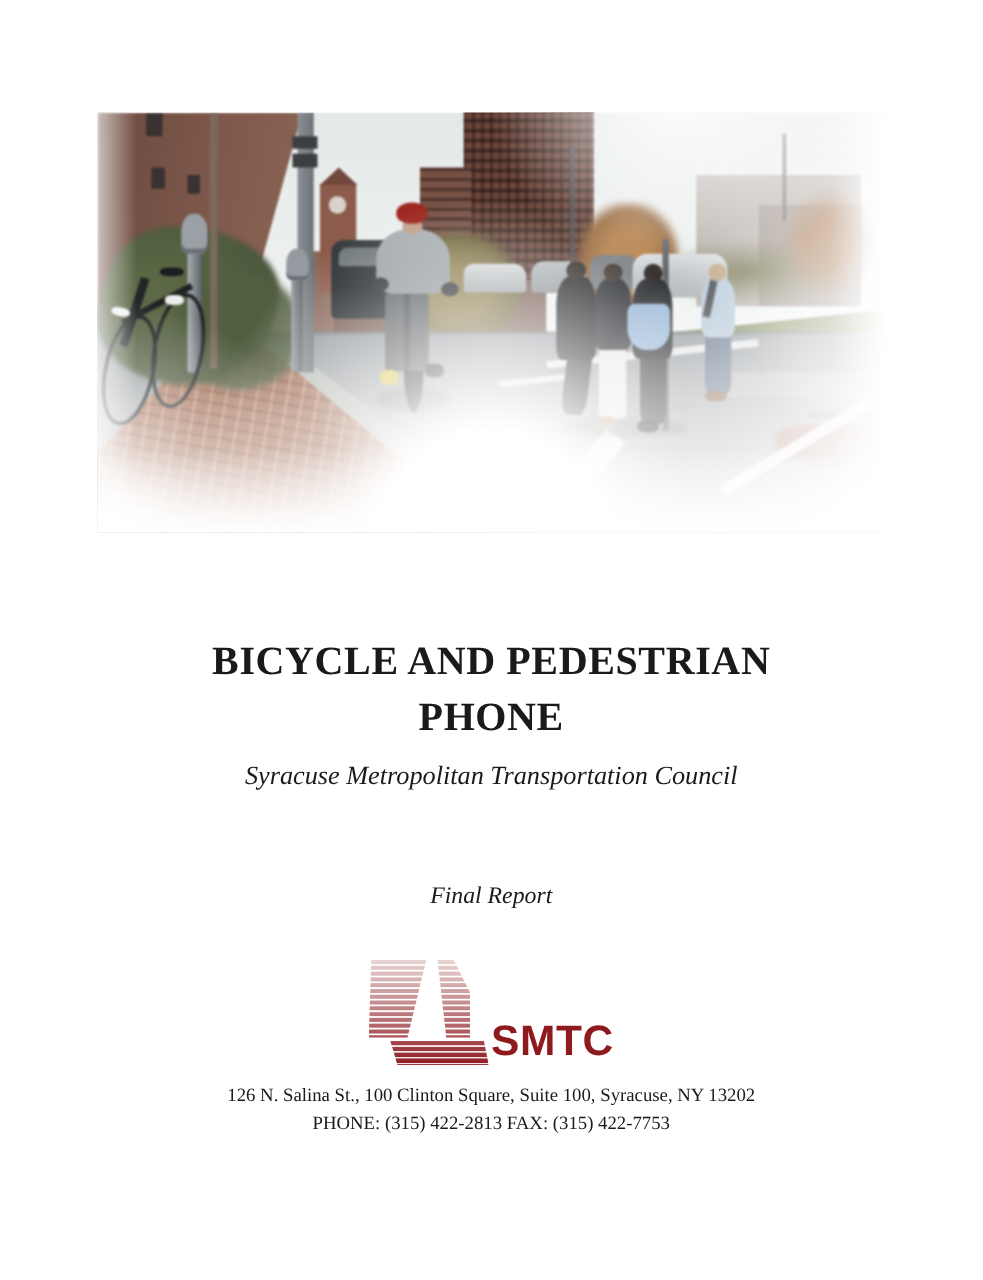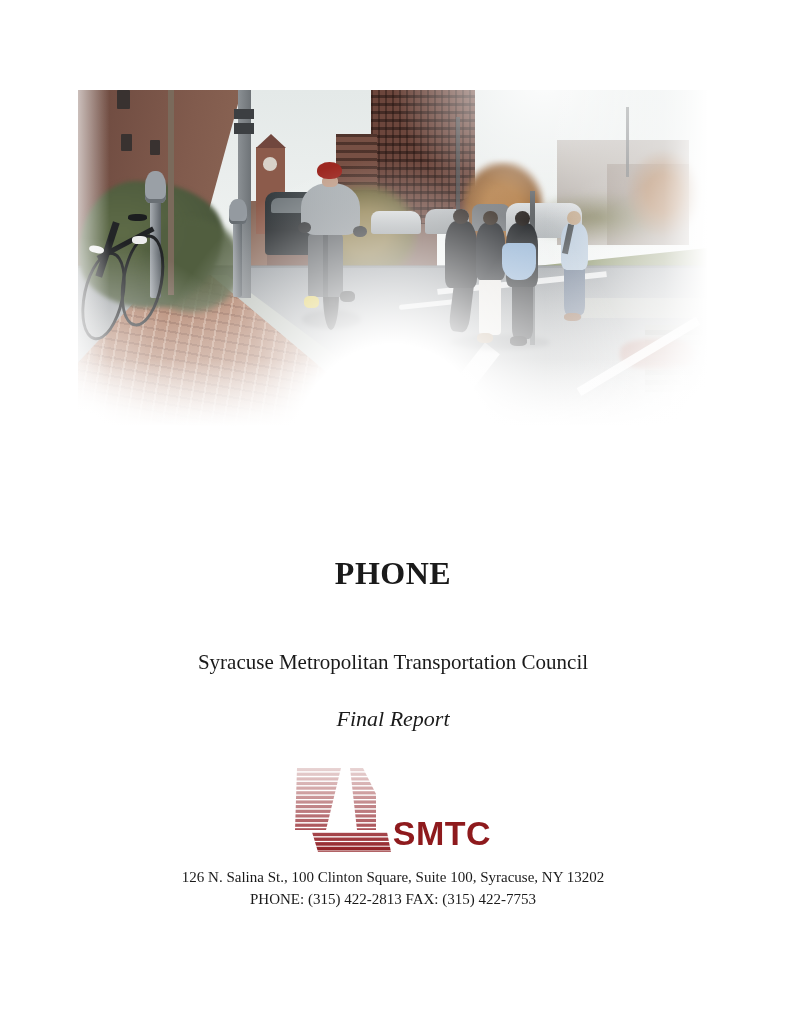--- a/index.html
+++ b/index.html
@@ -127,22 +127,22 @@
     linear-gradient(to top, #fff 0%, rgba(255,255,255,.85) 4%, rgba(255,255,255,0) 20%),
     linear-gradient(to left, #fff 0%, rgba(255,255,255,.55) 7%, rgba(255,255,255,0) 26%),
     linear-gradient(to right, rgba(255,255,255,.65) 0%, rgba(255,255,255,0) 5%),
     radial-gradient(circle at 74% -6%, rgba(255,255,255,.95) 0%, rgba(255,255,255,0) 26%),
     radial-gradient(circle at 0% 104%, #fff 4%, rgba(255,255,255,0) 28%),
     radial-gradient(circle at 104% 104%, #fff 8%, rgba(255,255,255,0) 40%);}
 
   
   .title{position:absolute;top:506px;left:0;width:100%;text-align:center;margin:0;
          font-size:32px;font-weight:bold;line-height:45px;letter-spacing:.5px;}
-  .subtitle{position:absolute;top:650px;left:0;width:100%;text-align:center;font-size:21px;}
-  .report-type{position:absolute;top:706px;left:0;width:100%;text-align:center;font-size:22px;font-style:italic;}
+  .subtitle{position:absolute;top:608px;left:0;width:100%;text-align:center;font-size:21px;font-style:italic;}
+  .report-type{position:absolute;top:706px;left:0;width:100%;text-align:center;font-size:19px;font-style:italic;}
 
   .logo{position:absolute;top:766px;left:0;width:100%;height:90px;display:flex;
         justify-content:center;align-items:flex-end;}
   .logo-text{font-family:"Liberation Sans", sans-serif;font-weight:bold;font-size:34px;
         color:#8e1a1d;letter-spacing:.5px;margin:0 0 6px 2px;line-height:1;}
 
   .address-block{position:absolute;top:866px;left:0;width:100%;text-align:center;
         font-size:15px;line-height:22px;}
 </style>
 </head>
@@ -241,21 +241,21 @@
       <div class="p3-head"></div>
       <div class="p4-jeans"></div>
       <div class="p4-shoe"></div>
       <div class="p4-body"></div>
       <div class="p4-strap"></div>
       <div class="p4-head"></div>
     </div>
     <div class="fade"></div>
   </div>
 
-  <h1 class="title"><br><span>PHONE</span></h1>
+  <h1 class="title"><span>BICYCLE AND PEDESTRIAN</span><br><span>PHONE</span></h1>
 
   <div class="subtitle">Syracuse Metropolitan Transportation Council</div>
 
   <div class="report-type">Final Report</div>
 
   <div class="logo">
     <svg width="96" height="88" viewBox="0 0 96 88">
       <defs>
         <linearGradient id="lg" gradientUnits="userSpaceOnUse" x1="0" y1="0" x2="0" y2="88">
           <stop offset="0" stop-color="#e8d4d4"></stop>

